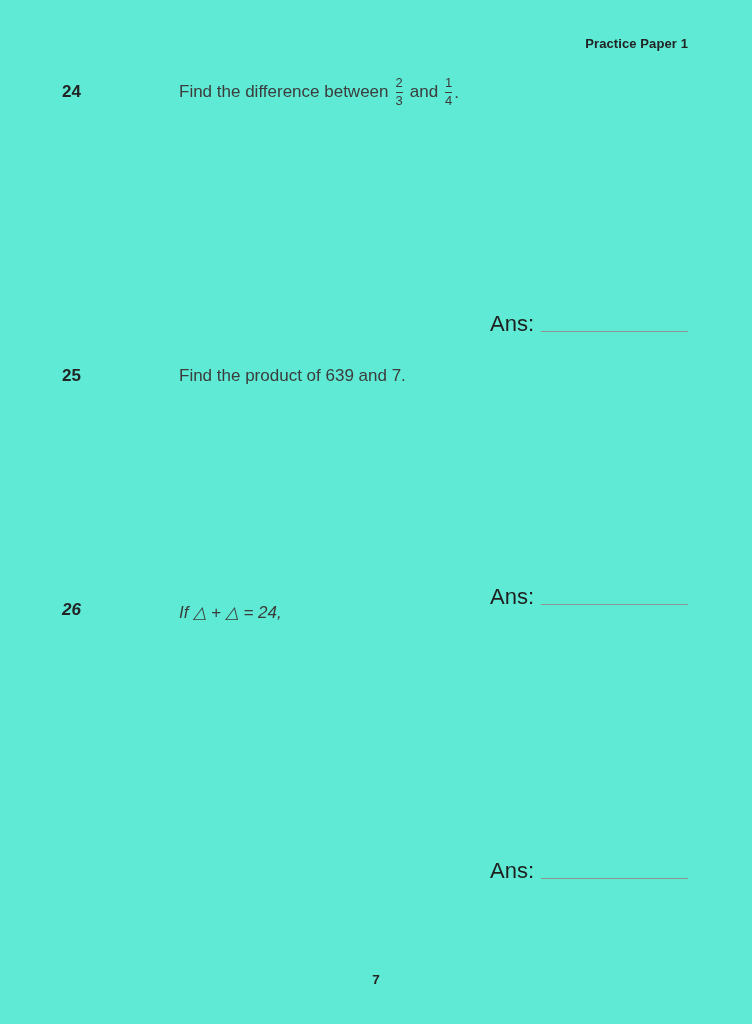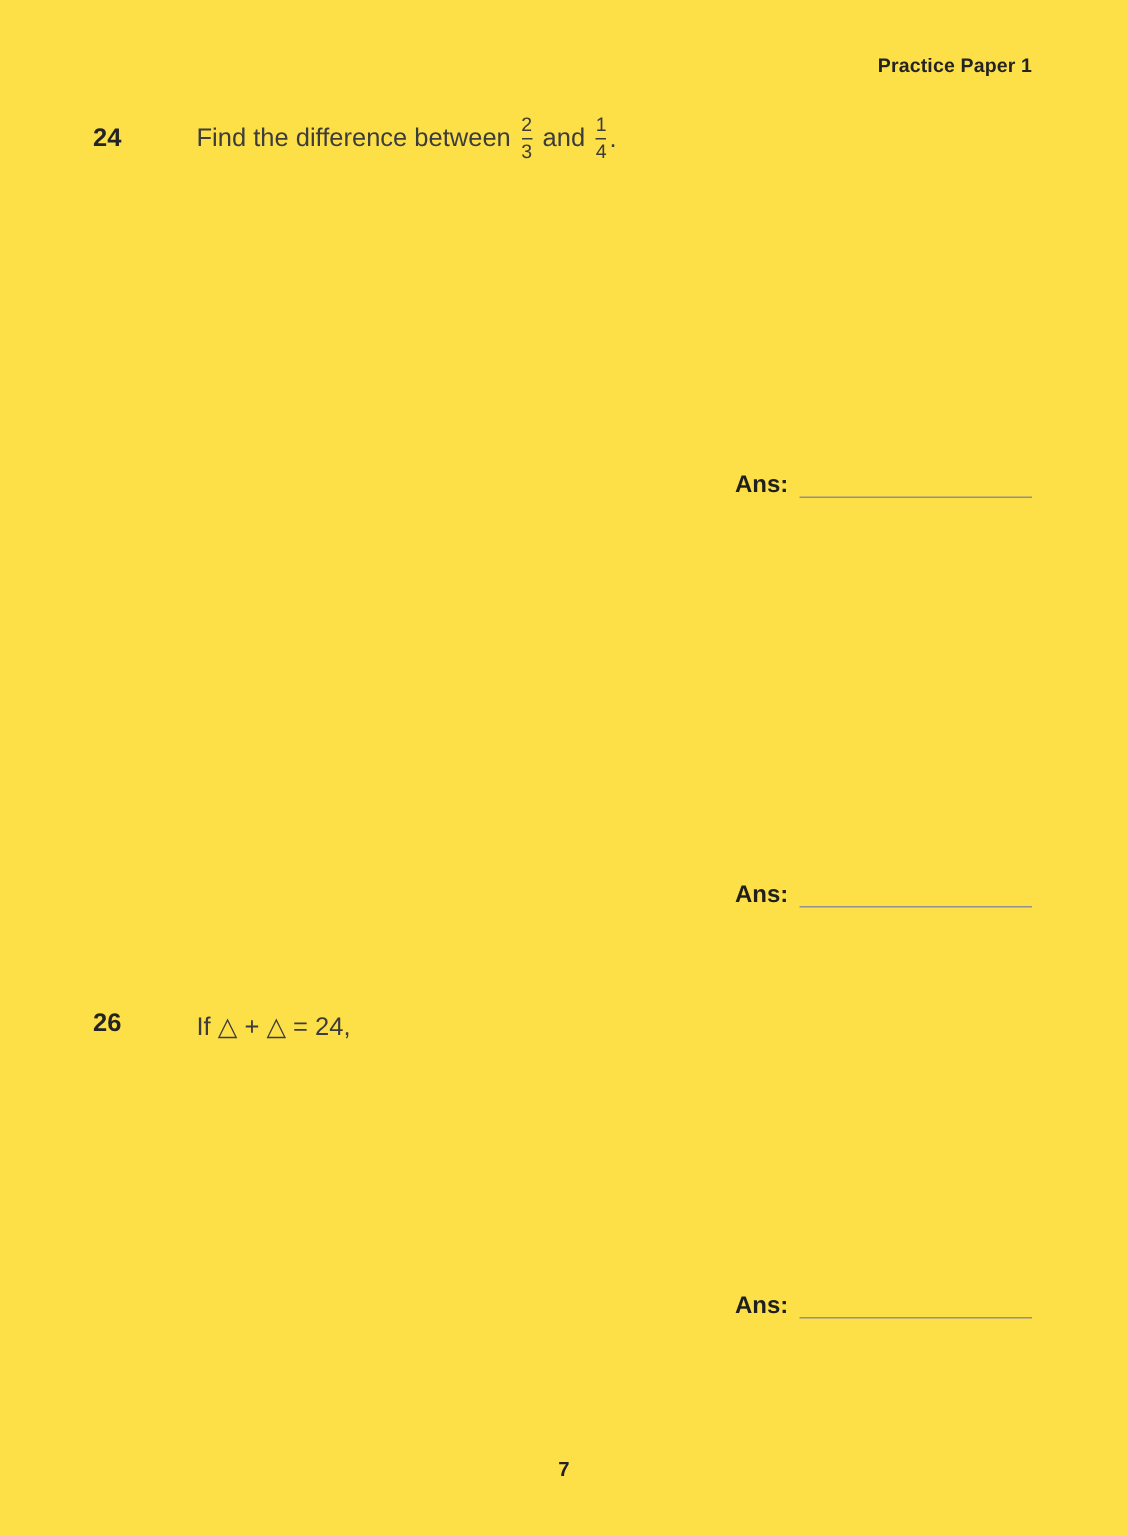--- a/index.html
+++ b/index.html
@@ -9,38 +9,39 @@
     width: 752px;
     height: 1024px;
     position: relative;
     overflow: hidden;
   }
   .page {
     position: absolute;
     inset: 0;
     width: 752px;
     height: 1024px;
-    background: #fde047;
+    background: #5eead4;
     color: #3c3c3c;
   }
   .header {
     position: absolute;
     top: 36px;
     right: 64px;
     font-size: 13px;
     font-weight: bold;
     color: #232323;
     letter-spacing: 0.1px;
   }
   
   .q {
     position: absolute;
     left: 62px;
     display: flex;
     align-items: flex-start;
+    gap: 48px;
   }
   .qnum {
     font-weight: bold;
     font-size: 17px;
     color: #242424;
     width: 36px;
     flex: 0 0 36px;
     line-height: 24px;
   }
   .qbody {
@@ -71,34 +72,34 @@
     height: 0;
     border-top: 1.3px solid #3c3c3c;
     margin: 1px 0;
   }
   .period {
     align-self: flex-end;
     margin-left: -5px;
     padding-bottom: 7px;
   }
   .q25 { top: 364px; }
-  .q26 { top: 670px; }
+  .q26 { top: 598px; font-style: italic; }
   .q26 .qline { line-height: 29px; text-align: right; }
   
   .ans {
     position: absolute;
     left: 490px;
     width: 198px;
     display: flex;
     align-items: flex-end;
     height: 23px;
   }
   .anslabel {
-    font-weight: bold;
-    font-size: 16px;
+    font-weight: normal;
+    font-size: 22px;
     color: #1f1f1f;
     line-height: 23px;
   }
   .ansline {
     flex: 1;
     border-bottom: 1.5px solid #919191;
     margin-left: 7px;
     margin-bottom: 3px;
   }
   .ans1 { top: 312px; }
@@ -143,20 +144,26 @@
         <span class="period">.</span>
       </div>
     </div>
   </div>
 
   <div class="ans ans1">
     <span class="anslabel">Ans:</span>
     <span class="ansline"></span>
   </div>
 
+  <div class="q q25">
+    <div class="qnum">25</div>
+    <div class="qbody">
+      <div class="qline">Find the product of 639 and 7.</div>
+    </div>
+  </div>
 
   <div class="ans ans2">
     <span class="anslabel">Ans:</span>
     <span class="ansline"></span>
   </div>
 
   <div class="q q26">
     <div class="qnum">26</div>
     <div class="qbody">
       <div class="qline">If △ + △ = 24,</div>

